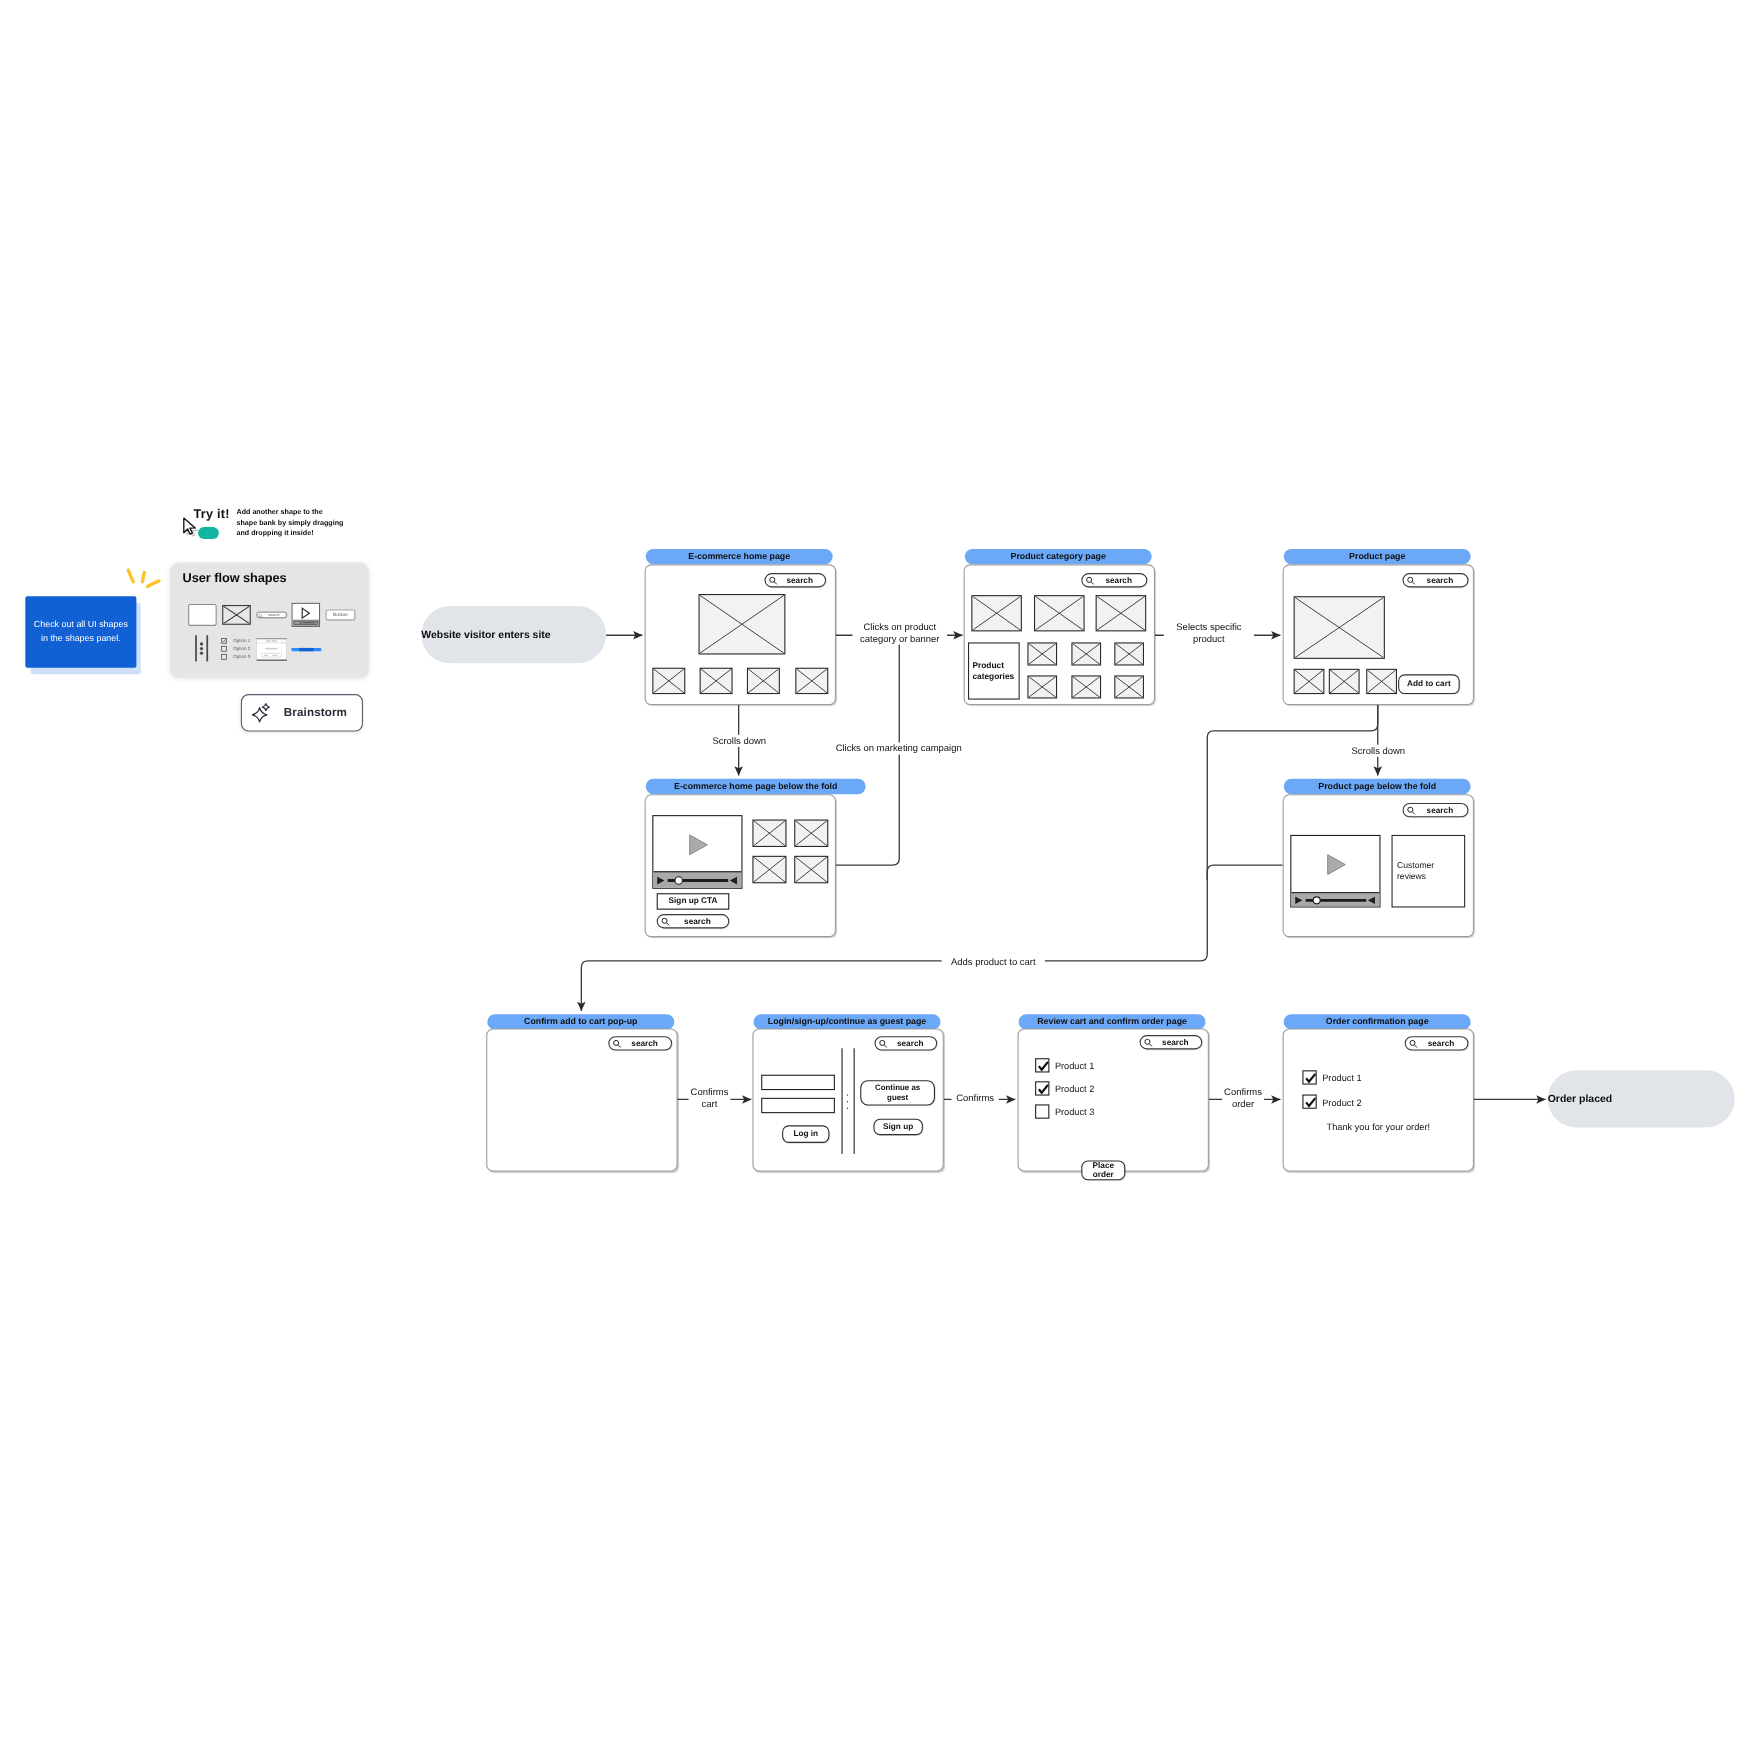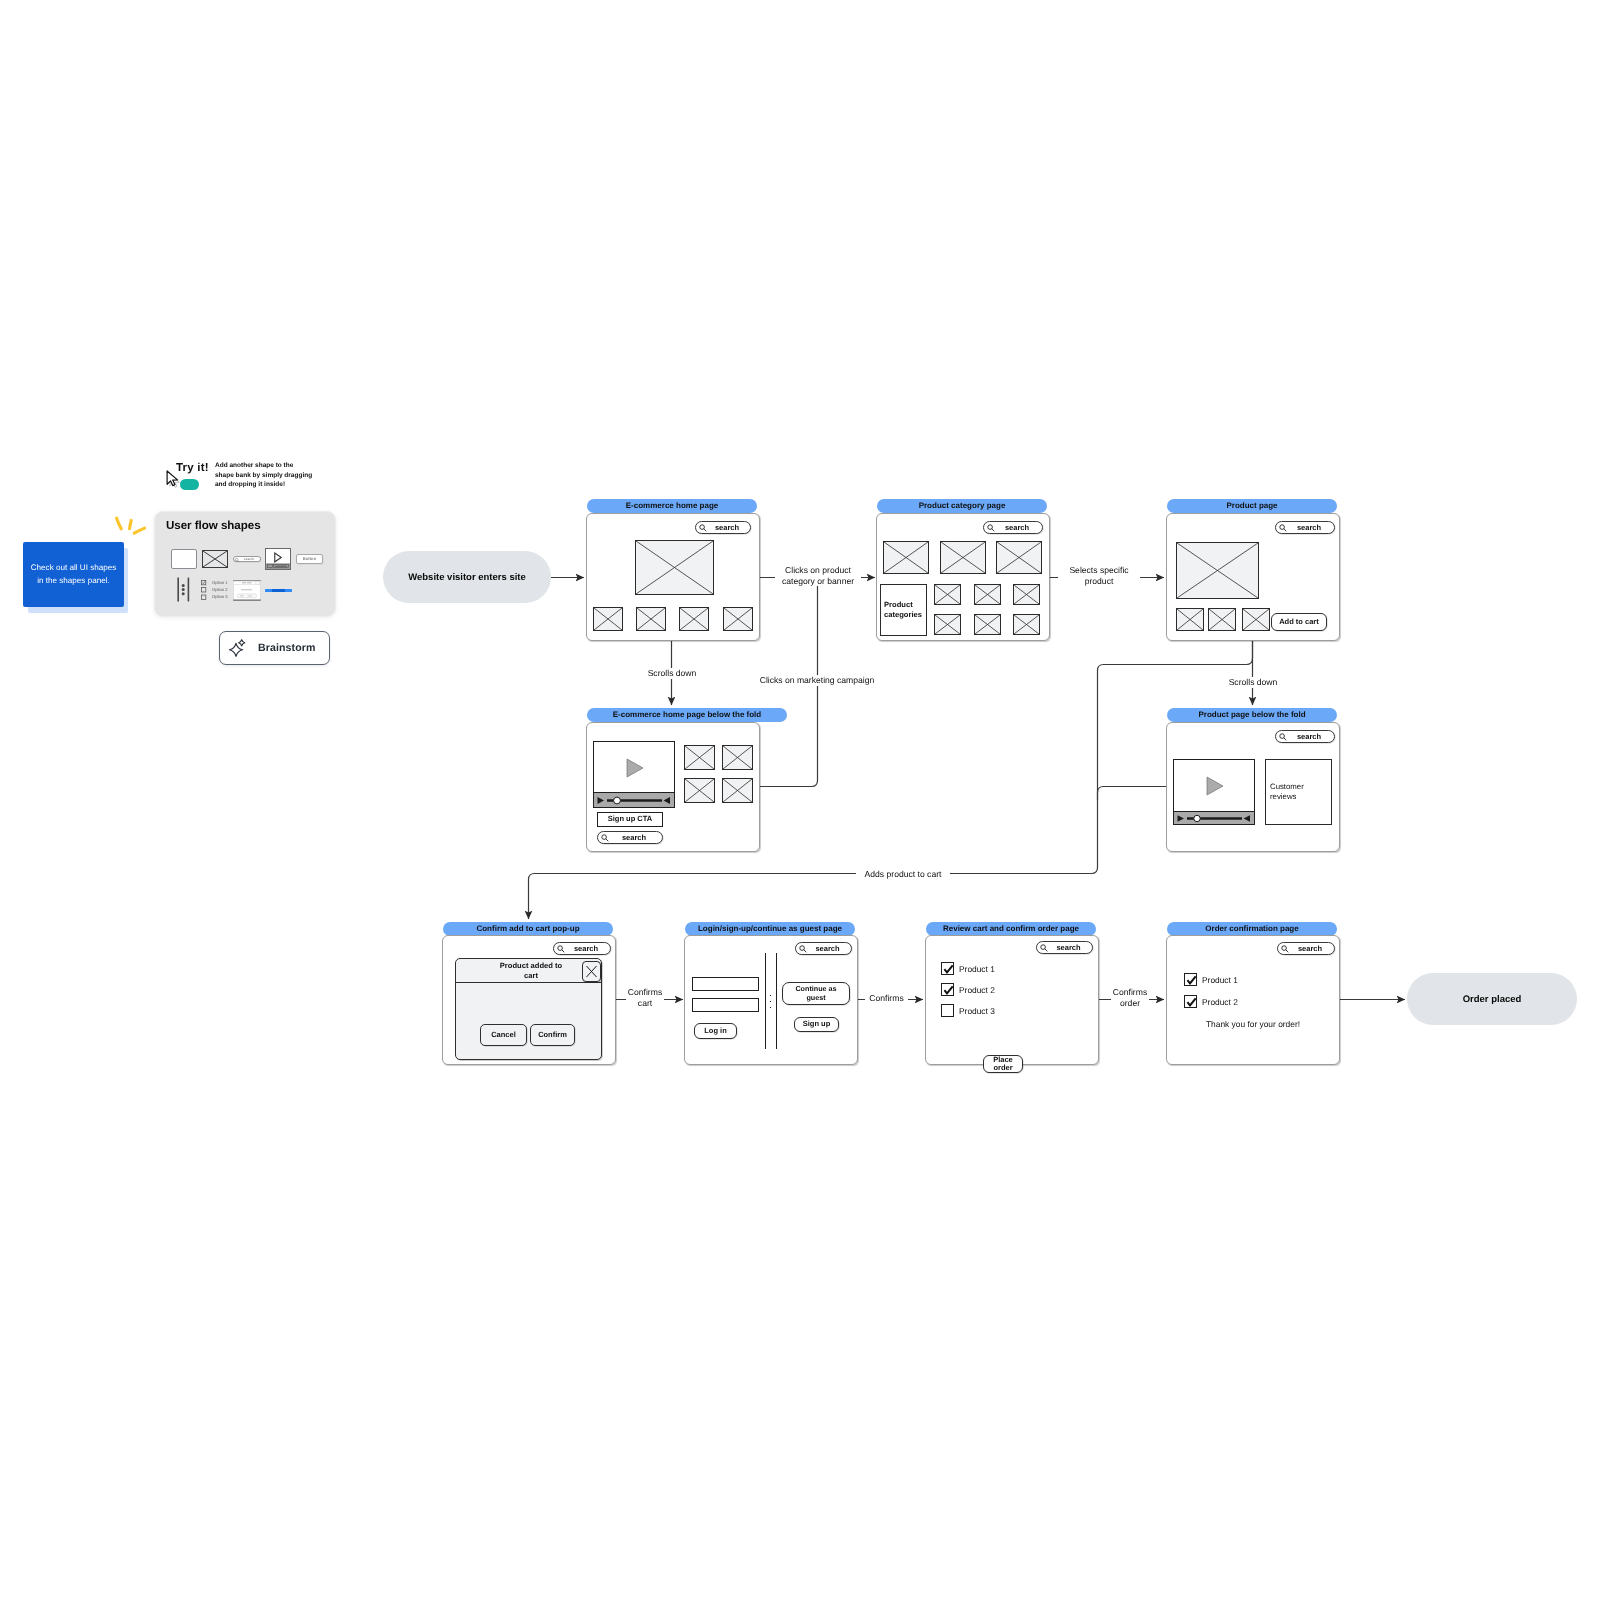--- a/index.html
+++ b/index.html
@@ -40,21 +40,21 @@
 
   
   .cbrow{position:absolute;display:flex;align-items:center;}
   .cbox{width:13px;height:13px;border:1.3px solid #1f1f1f;box-sizing:border-box;background:#fff;
     position:relative;flex:0 0 auto;}
   .cbox svg{position:absolute;left:0;top:0;}
   .cblabel{margin-left:5px;font-size:8.4px;color:#111;white-space:nowrap;}
 
   
   .oval{position:absolute;background:#E1E4E8;border-radius:999px;
-    display:flex;align-items:center;justify-content:center;
+    display:flex;align-items:center;justify-content:flex-start;
     font-size:9.5px;font-weight:bold;color:#0a0a0a;}
 
   
   .elabel{position:absolute;font-size:8.6px;color:#111;line-height:10.6px;
     background:#fff;text-align:center;white-space:pre-line;padding:0 1px;}
 
   
   #sticky{position:absolute;background:#1161D4;border-radius:2px;color:#fff;
     display:flex;align-items:center;justify-content:center;text-align:center;
     font-size:8.1px;line-height:1.55;padding:12px 7px;box-sizing:border-box;}
@@ -379,55 +379,39 @@
     <div class="node-body" style="top:13px;width:172px;height:128px;">
       <div class="searchbar" style="left:110px;top:6px;width:58px;">
         <span class="mag">
           <svg width="8" height="8" viewBox="0 0 8 8">
               <circle cx="3.1" cy="3.1" r="2.3" fill="none" stroke="#222" stroke-width="0.9"></circle>
               <line x1="4.8" y1="4.8" x2="7.3" y2="7.3" stroke="#222" stroke-width="0.9"></line>
             </svg>
         </span>
         <span class="stext">search</span>
       </div>
-      <div class="dialog" style="position:absolute;left:12px;top:22px;width:147px;height:102px;border:1px solid #2f2f2f;border-radius:5px;background:#F1F2F3;box-sizing:border-box;box-shadow:0.9px 0.9px 0 0 rgba(0,0,0,0.20);">
-        <div style="position:absolute;left:0;top:0;width:145px;height:24px;border-bottom:1px solid #2f2f2f;box-sizing:border-box;"></div>
-        <div style="position:absolute;left:39px;top:2px;width:72px;text-align:center;font-size:7.6px;font-weight:bold;color:#111;line-height:1.3;">Product added to cart</div>
-        <div style="position:absolute;left:126px;top:2px;width:19px;height:21px;border:1px solid #2f2f2f;border-radius:4px;background:#F1F2F3;box-sizing:border-box;box-shadow:0.8px 0.8px 0 0 rgba(0,0,0,0.2);">
-          <svg width="17" height="19" viewBox="0 0 17 19">
-              <line x1="3.5" y1="4" x2="13.5" y2="15" stroke="#1c1c1c" stroke-width="1"></line>
-              <line x1="13.5" y1="4" x2="3.5" y2="15" stroke="#1c1c1c" stroke-width="1"></line>
-            </svg>
-        </div>
-        <div class="btn" style="left:24px;top:65px;width:47px;height:22px;background:#F1F2F3;">
-          <span>Cancel</span>
-        </div>
-        <div class="btn" style="left:74px;top:65px;width:45px;height:22px;background:#F1F2F3;">
-          <span>Confirm</span>
-        </div>
-      </div>
     </div>
   </div>
 
   
   <div class="node" style="left:685px;top:922px;">
     <div class="node-title" style="width:170px;">Login/sign-up/continue as guest page</div>
     <div class="node-body" style="top:13px;width:172px;height:128px;">
       <div class="searchbar" style="left:110px;top:6px;width:57px;">
         <span class="mag">
           <svg width="8" height="8" viewBox="0 0 8 8">
               <circle cx="3.1" cy="3.1" r="2.3" fill="none" stroke="#222" stroke-width="0.9"></circle>
               <line x1="4.8" y1="4.8" x2="7.3" y2="7.3" stroke="#222" stroke-width="0.9"></line>
             </svg>
         </span>
         <span class="stext">search</span>
       </div>
       <div style="position:absolute;left:7px;top:41px;width:67px;height:14px;border:1.3px solid #1f1f1f;background:#fff;box-sizing:border-box;"></div>
       <div style="position:absolute;left:7px;top:62px;width:67px;height:14px;border:1.3px solid #1f1f1f;background:#fff;box-sizing:border-box;"></div>
-      <div class="btn" style="left:9px;top:87px;width:43px;height:16px;border-radius:6px;">
+      <div class="btn" style="left:26px;top:87px;width:43px;height:16px;border-radius:6px;">
         <span>Log in</span>
       </div>
       <div style="position:absolute;left:80px;top:17px;width:1.3px;height:96px;background:#1f1f1f;"></div>
       <div style="position:absolute;left:91px;top:17px;width:1.3px;height:96px;background:#1f1f1f;"></div>
       <div style="position:absolute;left:85px;top:59px;width:1.2px;height:1.2px;background:#1f1f1f;"></div>
       <div style="position:absolute;left:85px;top:65px;width:1.2px;height:1.2px;background:#1f1f1f;"></div>
       <div style="position:absolute;left:85px;top:71px;width:1.2px;height:1.2px;background:#1f1f1f;"></div>
       <div class="btn" style="left:97px;top:46px;width:68px;height:23px;border-radius:7px;padding:0 6px;font-size:7.2px;">
         <span>Continue as guest</span>
       </div>

